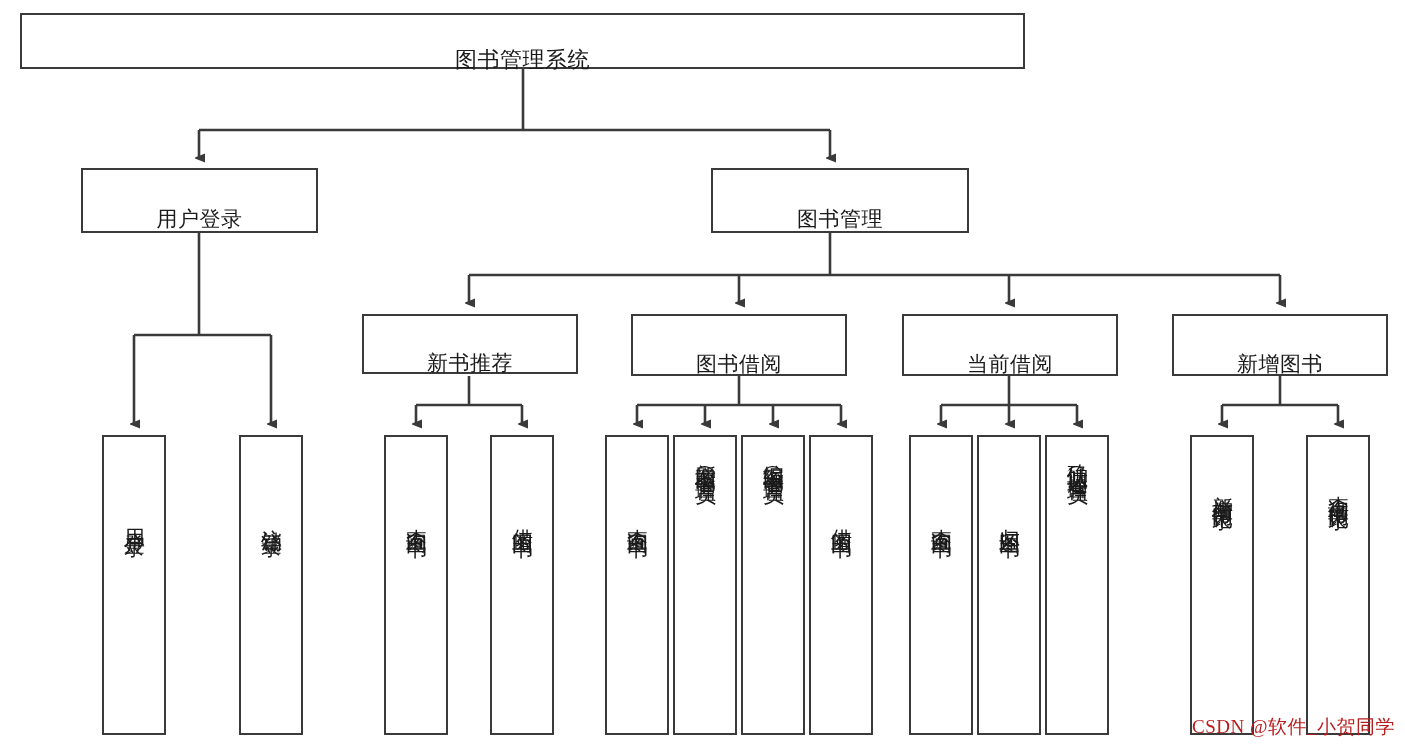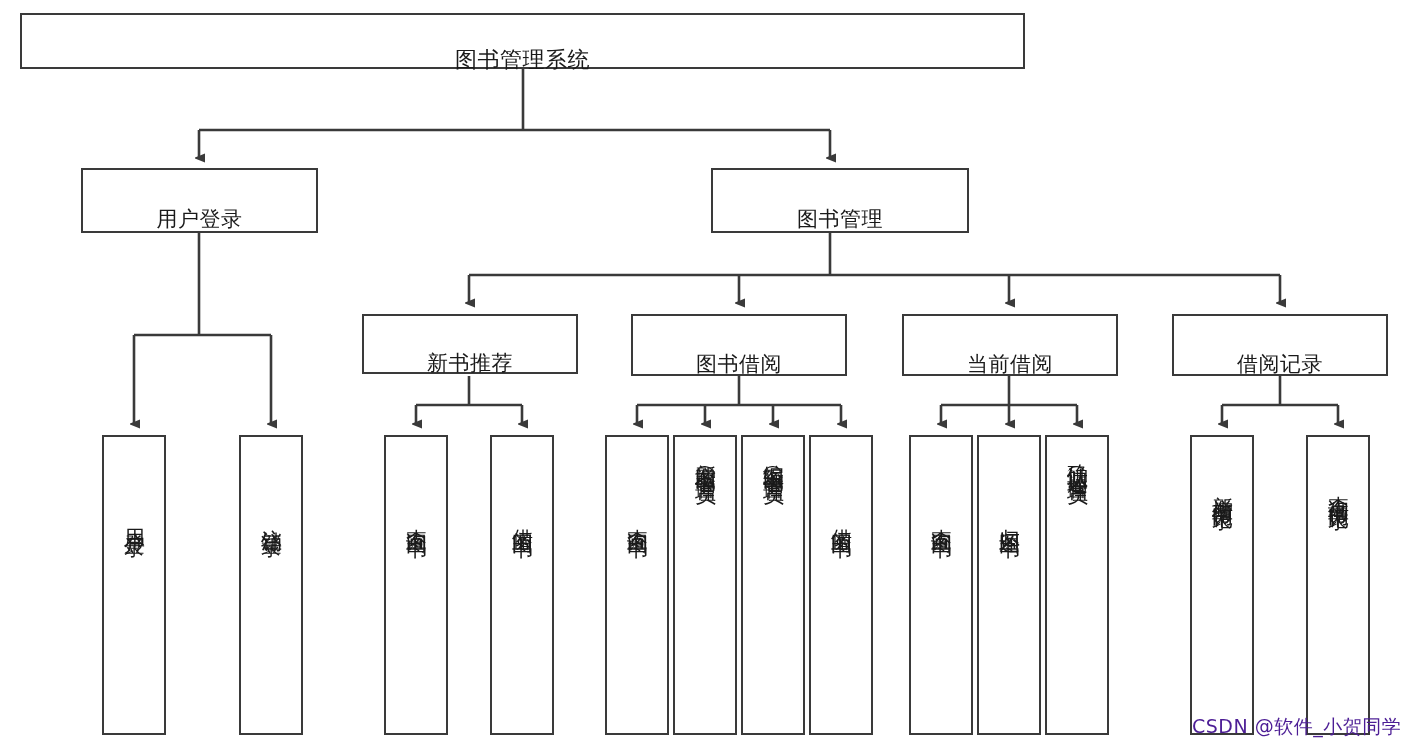--- a/index.html
+++ b/index.html
@@ -62,24 +62,25 @@
     text-orientation: upright;
     -webkit-text-orientation: upright;
     font-size: 21px;
     line-height: 1.0;
     letter-spacing: 3px;
     white-space: nowrap;
   }
   .watermark {
     position: absolute;
     font-size: 19px;
-    color: #4c1d95;
+    color: #b91c1c;
     white-space: nowrap;
     letter-spacing: 0.5px;
     pointer-events: none;
+    font-family: Liberation Serif, serif;
   }
 </style>
 </head>
 <body>
 
 <div id="canvas">
 
   <svg id="diagram-svg" viewBox="0 0 1405 747" xmlns="http://www.w3.org/2000/svg">
     <defs>
       <marker id="arrow" markerWidth="10" markerHeight="10" refX="4.6" refY="6" orient="auto" markerUnits="userSpaceOnUse">
@@ -148,21 +149,21 @@
 
   <div class="node horiz" style="left:631px; top:314px; width:216px; height:62px;">
     <span class="node-label">图书借阅</span>
   </div>
 
   <div class="node horiz" style="left:902px; top:314px; width:216px; height:62px;">
     <span class="node-label">当前借阅</span>
   </div>
 
   <div class="node horiz" style="left:1172px; top:314px; width:216px; height:62px;">
-    <span class="node-label">借阅记录</span>
+    <span class="node-label">新增图书</span>
   </div>
 
   <div class="node vert" style="left:102px; top:435px; width:64px; height:300px; padding-top:75px;">
     <span class="node-label">用户登录</span>
   </div>
 
   <div class="node vert" style="left:239px; top:435px; width:64px; height:300px; padding-top:75px;">
     <span class="node-label">注销登录</span>
   </div>
 

